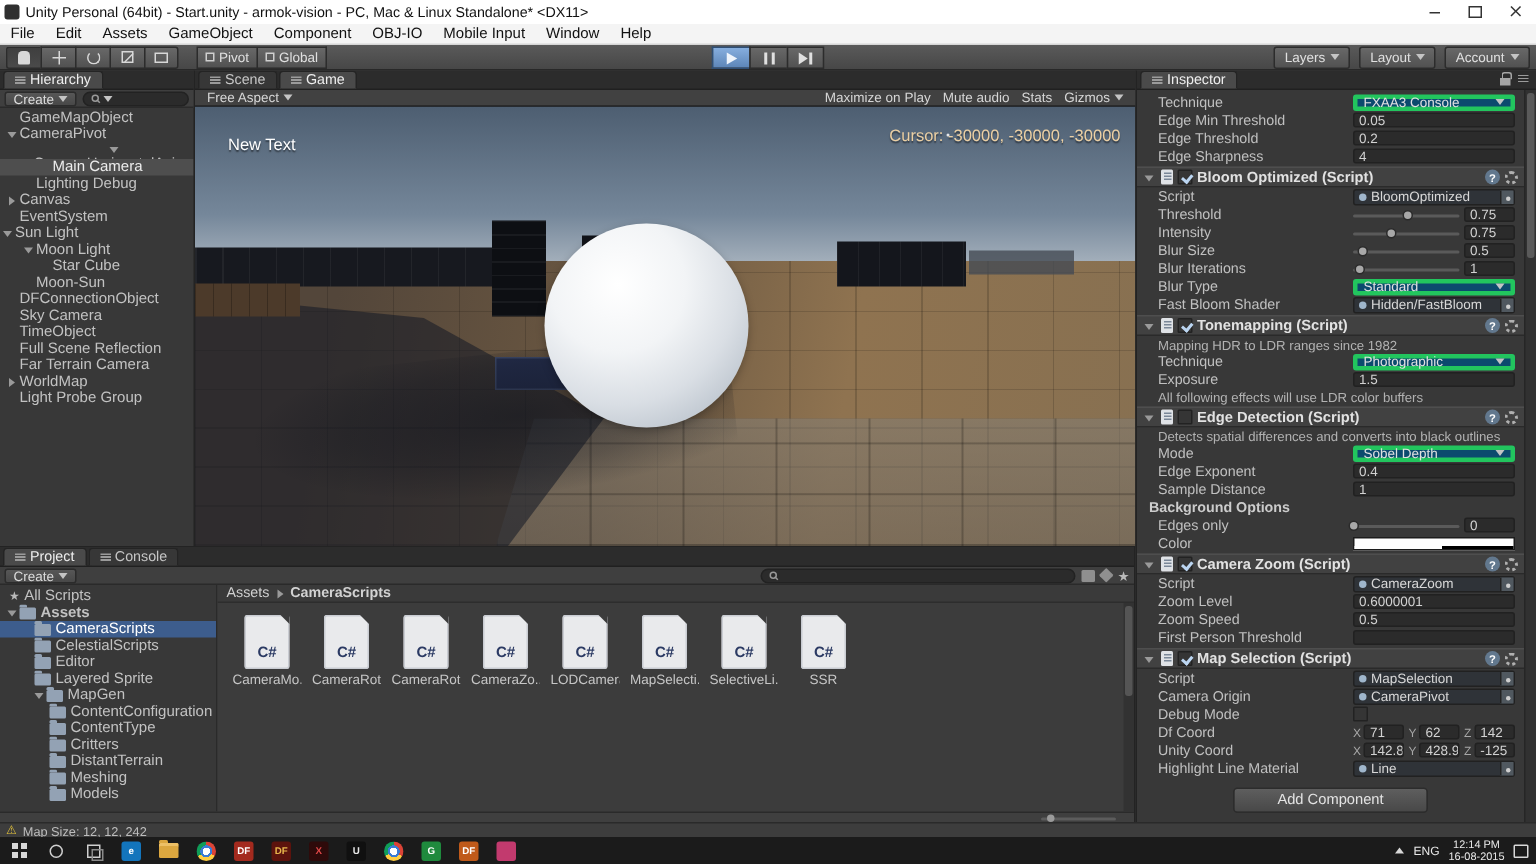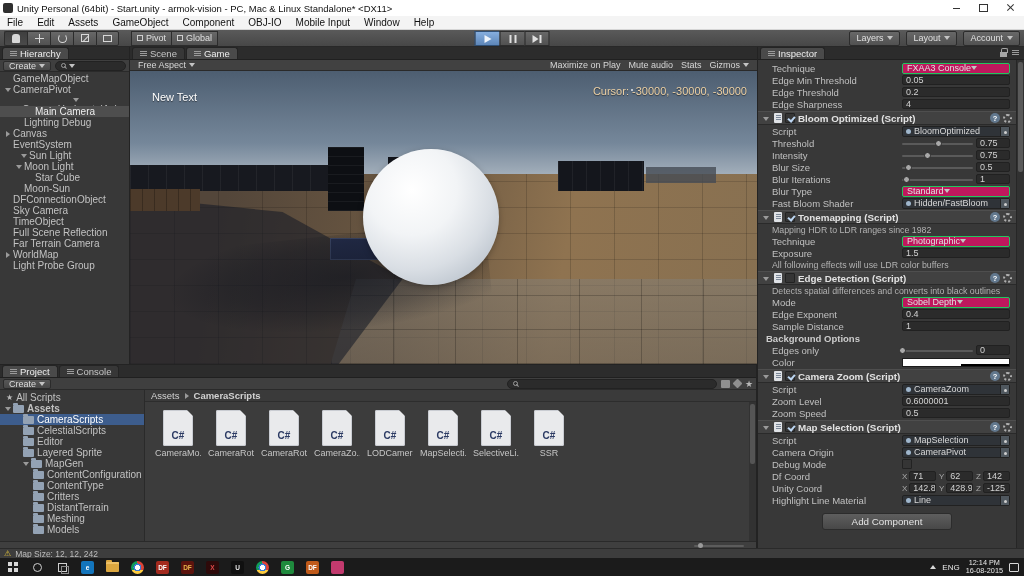--- a/index.html
+++ b/index.html
@@ -145,21 +145,21 @@
   .pbar-star { color:#b9b9b9; font-size:9px; line-height:8px; }
 
   
   .inspector { position:absolute; top:47px; left:757px; width:267px; height:501px; background:#383838; border-left:1px solid #232323; }
   .insp-content { position:absolute; top:13px; left:0; right:8px; bottom:0; overflow:hidden; padding-top:2px; }
   .insp-row { display:flex; align-items:center; height:12px; padding:0 6px 0 14px; gap:20px; }
   .insp-label { flex:0 0 110px; color:#c0c0c0; font-size:9.5px; white-space:nowrap; overflow:hidden; }
   .insp-ctrl { flex:1; display:flex; align-items:center; gap:3px; min-width:0; }
   .ufield { flex:1; height:10px; line-height:9px; background:#2b2b2b; border:1px solid #212121; border-radius:2px; padding:0 3px; color:#d2d2d2; font-size:9px; overflow:hidden; white-space:nowrap; }
   .ufield.sfix { flex:0 0 34px; }
-  .udrop { flex:1; height:11px; background:#be185d; border:1px solid #22c55e; border-radius:2px; padding:0 4px; display:flex; align-items:center; color:#e0e0e0; font-size:9px; min-width:0; }
+  .udrop { flex:1; height:11px; background:#0c4a6e; border:3px solid #22c55e; border-radius:2px; padding:0 4px; display:flex; justify-content:space-between; align-items:center; color:#e0e0e0; font-size:9px; min-width:0; }
   .udrop-val { overflow:hidden; white-space:nowrap; }
   .uobj { flex:1; height:11px; background:#2f3338; border:1px solid #212121; border-radius:2px; padding:0 0 0 3px; display:flex; align-items:center; gap:3px; font-size:9px; color:#d8d8d8; min-width:0; }
   .objdot { flex:0 0 5px; width:5px; height:5px; border-radius:50%; background:#9fb6cc; }
   .uobj-val { flex:1; overflow:hidden; white-space:nowrap; }
   .objpick { flex:0 0 9px; align-self:stretch; background:#50585f; border-left:1px solid #222; position:relative; }
   .objpick::before { content:''; position:absolute; left:3px; top:4px; width:3px; height:3px; border-radius:50%; background:#cfcfcf; }
   .uslider { flex:1; position:relative; height:11px; }
   .uslider::before { content:''; position:absolute; left:0; right:0; top:5px; height:2px; background:#5a5a5a; border-radius:1px; }
   .uknob { position:absolute; top:2px; width:7px; height:7px; border-radius:50%; background:#a8a8a8; border:1px solid #2a2a2a; }
   .ucheck { position:relative; flex:0 0 10px; width:10px; height:10px; background:#353535; border:1px solid #222; border-radius:1px; }
@@ -327,21 +327,21 @@
           <span class="tree-label">Lighting Debug</span>
         </div>
         <div class="tree-row" style="padding-left: 4px;">
           <span class="arrow closed"></span>
           <span class="tree-label">Canvas</span>
         </div>
         <div class="tree-row" style="padding-left: 4px;">
           <span class="arrow "></span>
           <span class="tree-label">EventSystem</span>
         </div>
-        <div class="tree-row" style="padding-left: 20px;">
+        <div class="tree-row" style="padding-left: 1px;">
           <span class="arrow open"></span>
           <span class="tree-label">Sun Light</span>
         </div>
         <div class="tree-row" style="padding-left: 15px;">
           <span class="arrow open"></span>
           <span class="tree-label">Moon Light</span>
         </div>
         <div class="tree-row" style="padding-left: 26px;">
           <span class="arrow "></span>
           <span class="tree-label">Star Cube</span>
@@ -797,20 +797,26 @@
           <span class="insp-ctrl">
             <span class="ufield">0.6000001</span>
           </span>
         </div>
         <div class="insp-row">
           <span class="insp-label">Zoom Speed</span>
           <span class="insp-ctrl">
             <span class="ufield">0.5</span>
           </span>
         </div>
+        <div class="insp-row">
+          <span class="insp-label">First Person Threshold</span>
+          <span class="insp-ctrl">
+            <span class="ufield"></span>
+          </span>
+        </div>
         <div class="comp-header">
           <span class="arrow open"></span>
           <span class="script-ic"></span>
           <span class="ucheck checked"></span>
           <span class="comp-title">Map Selection (Script)</span>
           <span class="help-ic">?</span>
           <span class="gear-ic"></span>
         </div>
         <div class="insp-row">
           <span class="insp-label">Script</span>

